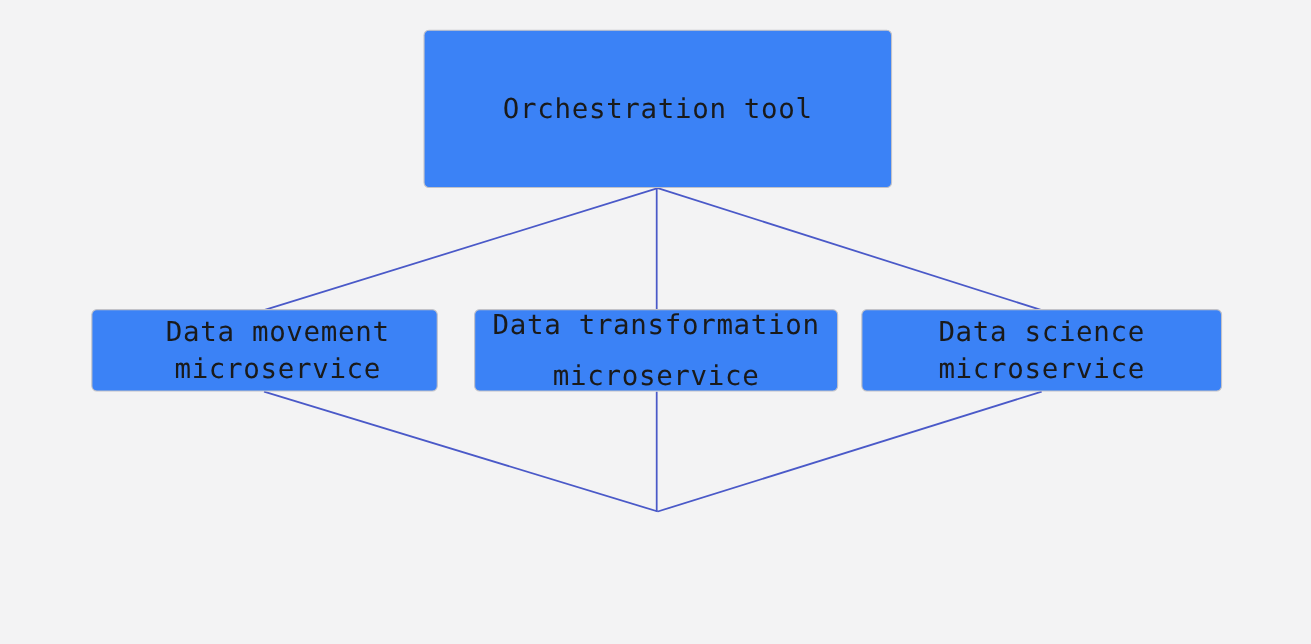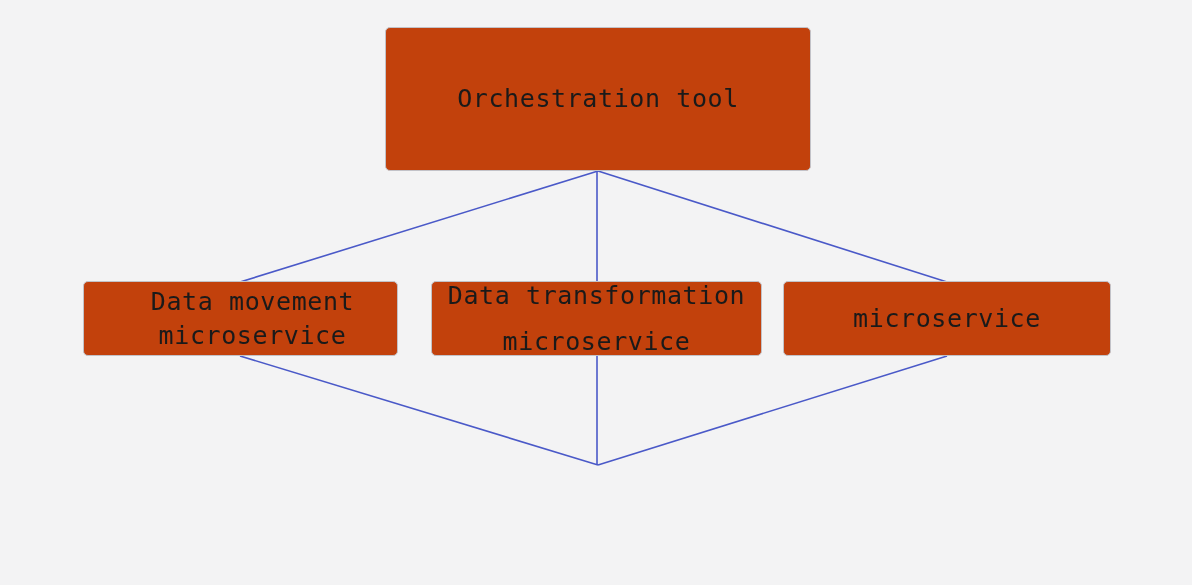--- a/index.html
+++ b/index.html
@@ -22,21 +22,21 @@
     width: 1192px;
     height: 585px;
   }
   .edges-svg line {
     stroke: #4a59c8;
     stroke-width: 1.6;
   }
   .node {
     position: absolute;
     box-sizing: border-box;
-    background: #c2410c;
+    background: #3b82f6;
     border: 1px solid #c2c2c8;
     border-radius: 5px;
     display: flex;
     flex-direction: column;
     align-items: center;
     justify-content: center;
     color: #1a1a1a;
     font-size: 25px;
     letter-spacing: 0.6px;
     line-height: 34px;
@@ -71,17 +71,18 @@
     <span>Data movement</span>
     <span>microservice</span>
   </div>
 
   <div class="node node-transformation">
     <span>Data transformation</span>
     <span>microservice</span>
   </div>
 
   <div class="node node-science">
+    <span>Data science</span>
     <span>microservice</span>
   </div>
 
 
 </div>
 
 </body></html>

